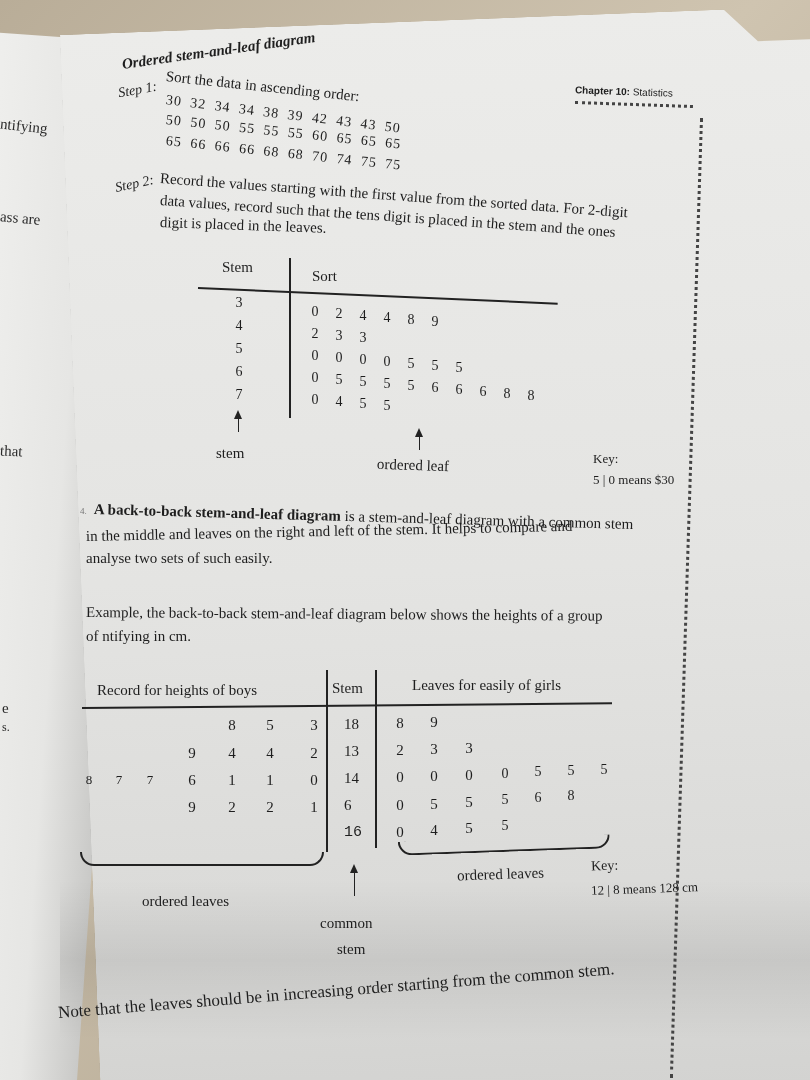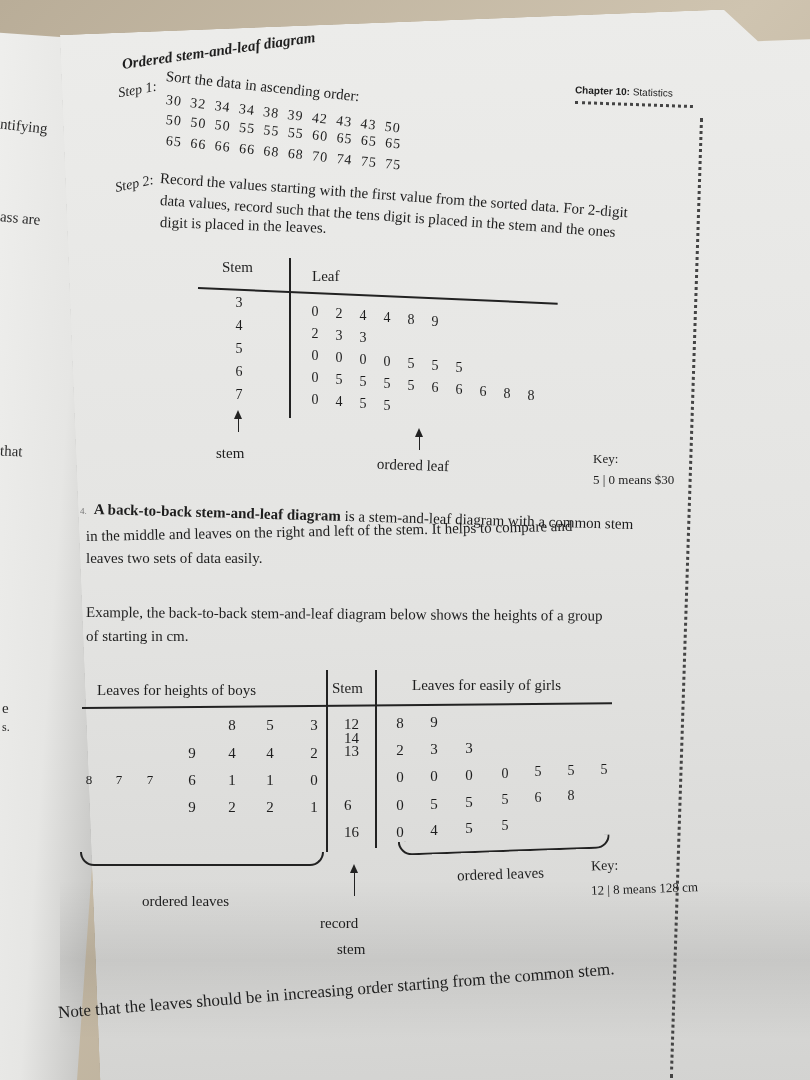--- a/index.html
+++ b/index.html
@@ -76,21 +76,21 @@
   <div class="abs nums" style="left:166px;top:112px;transform:rotate(6deg);transform-origin:left;">50 50 50 55 55 55 60 65 65 65</div>
   <div class="abs nums" style="left:166px;top:133px;transform:rotate(6deg);transform-origin:left;">65 66 66 66 68 68 70 74 75 75</div>
 
   <div class="abs step-label" style="left:115px;top:176px;transform:rotate(-12deg);">Step 2:</div>
   <div class="abs txt" style="left:160px;top:170px;transform:rotate(4.2deg);transform-origin:left;">Record the values starting with the first value from the sorted data. For 2-digit</div>
   <div class="abs txt" style="left:160px;top:192px;transform:rotate(4deg);transform-origin:left;">data values, record such that the tens digit is placed in the stem and the ones</div>
   <div class="abs txt" style="left:160px;top:214px;transform:rotate(2deg);transform-origin:left;">digit is placed in the leaves.</div>
 
   <div class="abs" style="left:0;top:0;">
     <div class="abs sl-head" style="left:222px;top:259px;">Stem</div>
-    <div class="abs sl-head" style="left:312px;top:268px;">Leaf</div>
+    <div class="abs sl-head" style="left:312px;top:268px;">Sort</div>
     <div class="line" style="left:198px;top:287px;width:360px;height:1.5px;transform:rotate(2.5deg);transform-origin:left;"></div>
     <div class="line" style="left:289px;top:258px;width:1.5px;height:160px;"></div>
 
     <div class="digit" style="left:232px;top:295px;">3</div>
     <div class="digit" style="left:232px;top:318px;">4</div>
     <div class="digit" style="left:232px;top:341px;">5</div>
     <div class="digit" style="left:232px;top:364px;">6</div>
     <div class="digit" style="left:232px;top:387px;">7</div>
 
     <div class="digit" style="left:308px;top:304px;">0</div>
@@ -137,38 +137,38 @@
 
     <div class="abs txt" style="left:593px;top:451px;font-size:13px;">Key:</div>
     <div class="abs txt" style="left:593px;top:472px;font-size:13px;">5 | 0 means $30</div>
   </div>
 
   <div class="abs" style="left:80px;top:506px;font-size:9px;color:#777;">4.</div>
   <div class="abs txt" style="left:94px;top:501px;transform:rotate(1.6deg);transform-origin:left;">
     <b>A back-to-back stem-and-leaf diagram</b><span> is a stem-and-leaf diagram with a common stem</span>
   </div>
   <div class="abs txt" style="left:86px;top:528px;transform:rotate(-1.2deg);transform-origin:left;">in the middle and leaves on the right and left of the stem. It helps to compare and</div>
-  <div class="abs txt" style="left:86px;top:550px;">leaves two sets of data easily.</div>
+  <div class="abs txt" style="left:86px;top:550px;">analyse two sets of such easily.</div>
 
   <div class="abs txt" style="left:86px;top:604px;transform:rotate(0.4deg);transform-origin:left;">Example, the back-to-back stem-and-leaf diagram below shows the heights of a group</div>
-  <div class="abs txt" style="left:86px;top:628px;">of starting in cm.</div>
+  <div class="abs txt" style="left:86px;top:628px;">of ntifying in cm.</div>
 
   <div class="abs" style="left:0;top:0;">
-    <div class="abs sl-head" style="left:97px;top:682px;">Leaves for heights of boys</div>
+    <div class="abs sl-head" style="left:97px;top:682px;">Record for heights of boys</div>
     <div class="abs sl-head" style="left:332px;top:680px;">Stem</div>
     <div class="abs sl-head" style="left:412px;top:677px;">Leaves for easily of girls</div>
     <div class="line" style="left:82px;top:707px;width:530px;height:1.5px;transform:rotate(-0.5deg);transform-origin:left;"></div>
     <div class="line" style="left:326px;top:670px;width:1.5px;height:182px;"></div>
     <div class="line" style="left:375px;top:670px;width:1.5px;height:178px;"></div>
 
-    <div class="abs txt" style="left:344px;top:716px;">12</div>
+    <div class="abs txt" style="left:344px;top:716px;">18</div>
     <div class="abs txt" style="left:344px;top:743px;text-align:right;">13</div>
-    <div class="abs txt" style="left:344px;top:730px;">14</div>
+    <div class="abs txt" style="left:344px;top:770px;">14</div>
     <div class="abs txt" style="left:344px;top:797px;">6</div>
-    <div class="abs txt" style="left:344px;top:824px;">16</div>
+    <div class="abs txt" style="left:344px;top:824px;font-family:Liberation Mono, monospace;">16</div>
 
     <div class="digit" style="left:225px;top:717px;font-size:15px;">8</div>
     <div class="digit" style="left:263px;top:717px;font-size:15px;">5</div>
     <div class="digit" style="left:307px;top:717px;font-size:15px;">3</div>
 
     <div class="digit" style="left:185px;top:745px;font-size:15px;">9</div>
     <div class="digit" style="left:225px;top:745px;font-size:15px;">4</div>
     <div class="digit" style="left:263px;top:745px;font-size:15px;">4</div>
     <div class="digit" style="left:307px;top:745px;font-size:15px;">2</div>
 
@@ -213,21 +213,21 @@
     <div class="digit" style="left:498px;top:818px;font-size:14px;">5</div>
 
     <div class="brace" style="left:80px;top:852px;width:240px;"></div>
     <div class="brace" style="left:398px;top:838px;width:208px;transform:rotate(-2deg);"></div>
 
     <div class="abs txt" style="left:142px;top:893px;">ordered leaves</div>
     <div class="abs txt" style="left:457px;top:866px;transform:rotate(-2deg);">ordered leaves</div>
 
     <div class="arrow-up" style="left:350px;top:864px;"></div>
     <div class="line" style="left:353.5px;top:872px;width:1.5px;height:24px;"></div>
-    <div class="abs txt" style="left:320px;top:915px;">record</div>
+    <div class="abs txt" style="left:320px;top:915px;">common</div>
     <div class="abs txt" style="left:337px;top:941px;">stem</div>
 
     <div class="abs txt" style="left:591px;top:858px;font-size:14px;transform:rotate(-2deg);">Key:</div>
     <div class="abs txt" style="left:591px;top:881px;font-size:13px;transform:rotate(-2deg);">12 | 8 means 128 cm</div>
   </div>
 
   <div class="abs txt" style="left:58px;top:1003px;font-size:17px;transform:rotate(-4.5deg);transform-origin:left;">Note that the leaves should be in increasing order starting from the common stem.</div>
 </div>
 
 </body></html>

